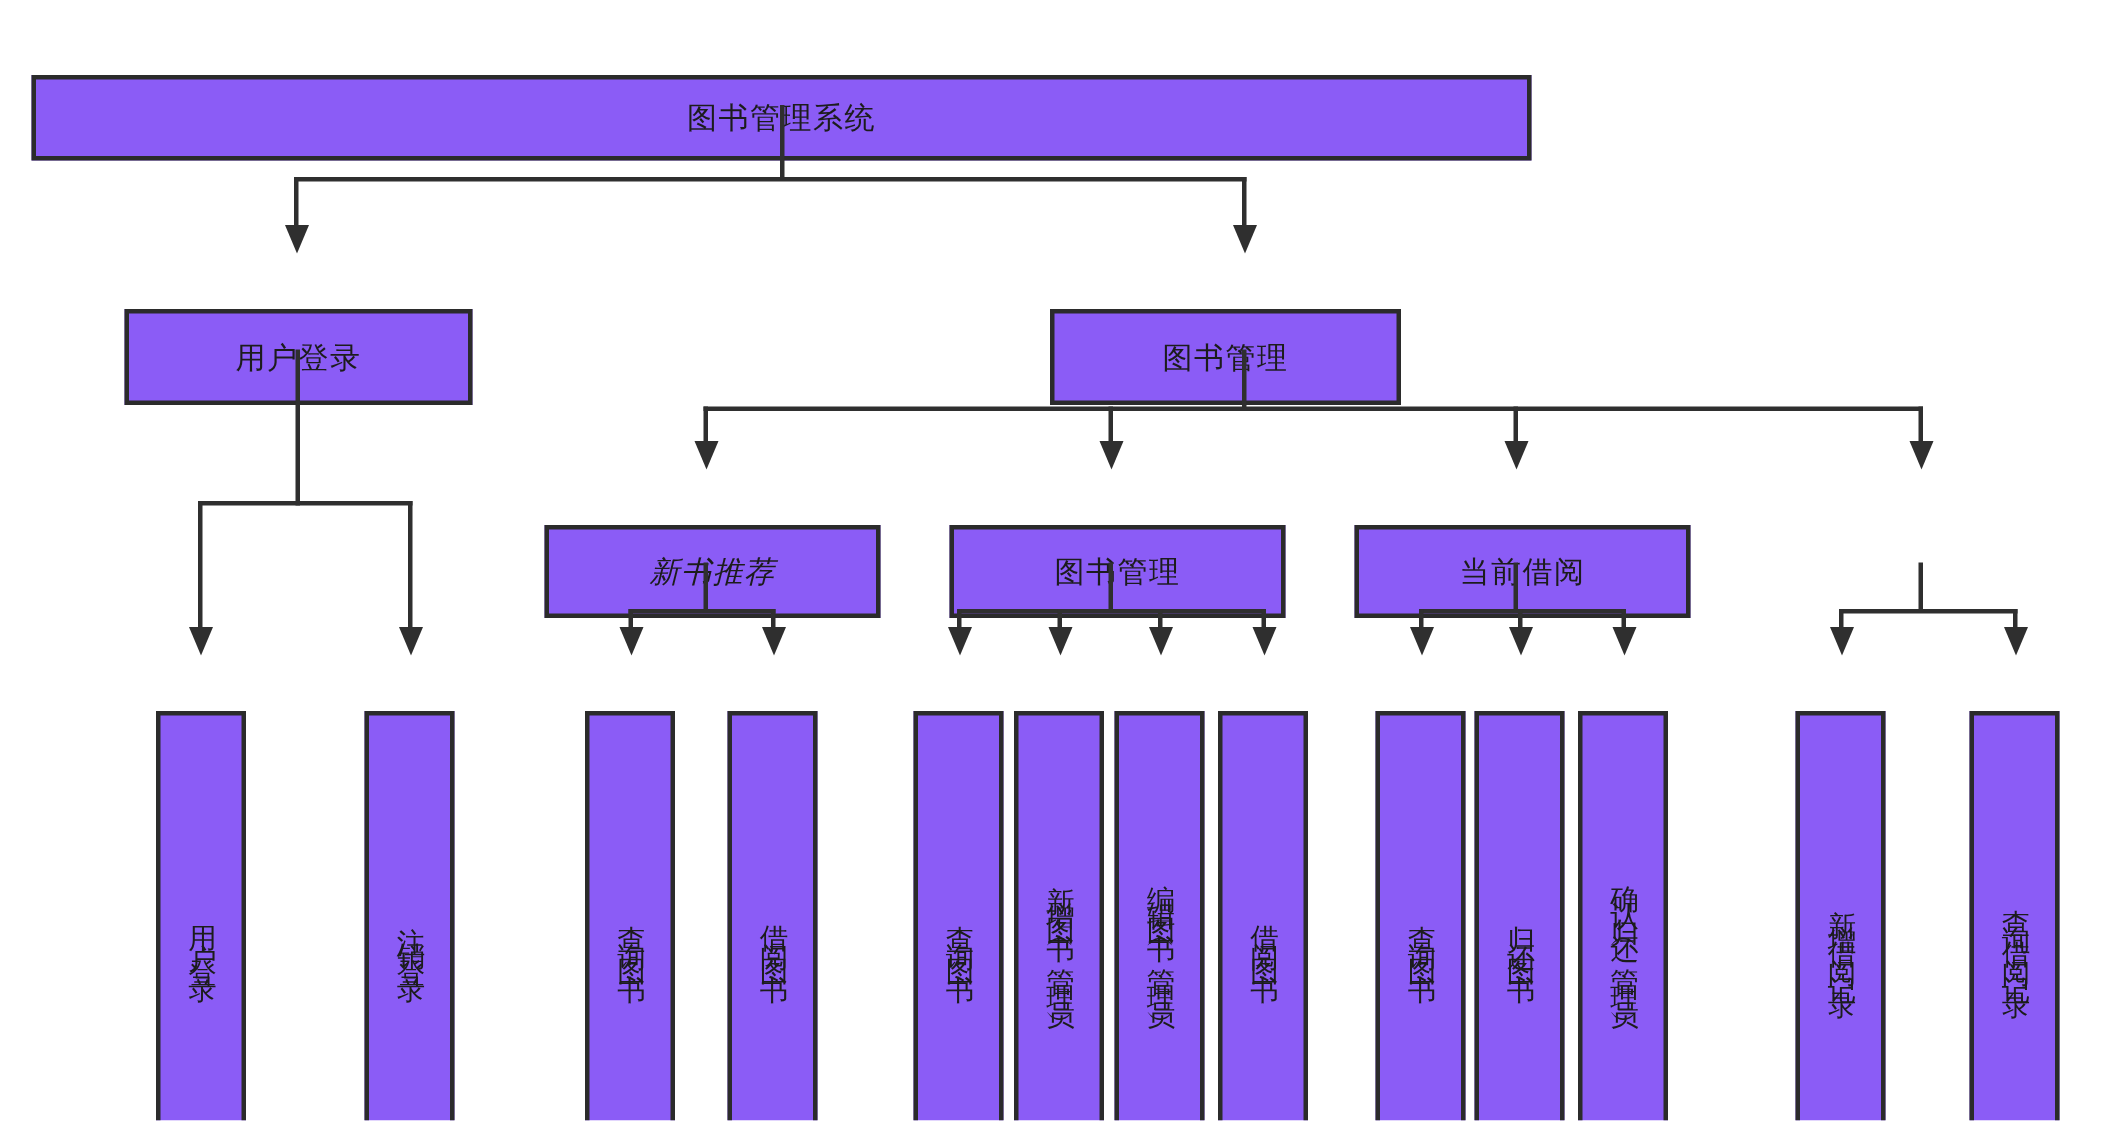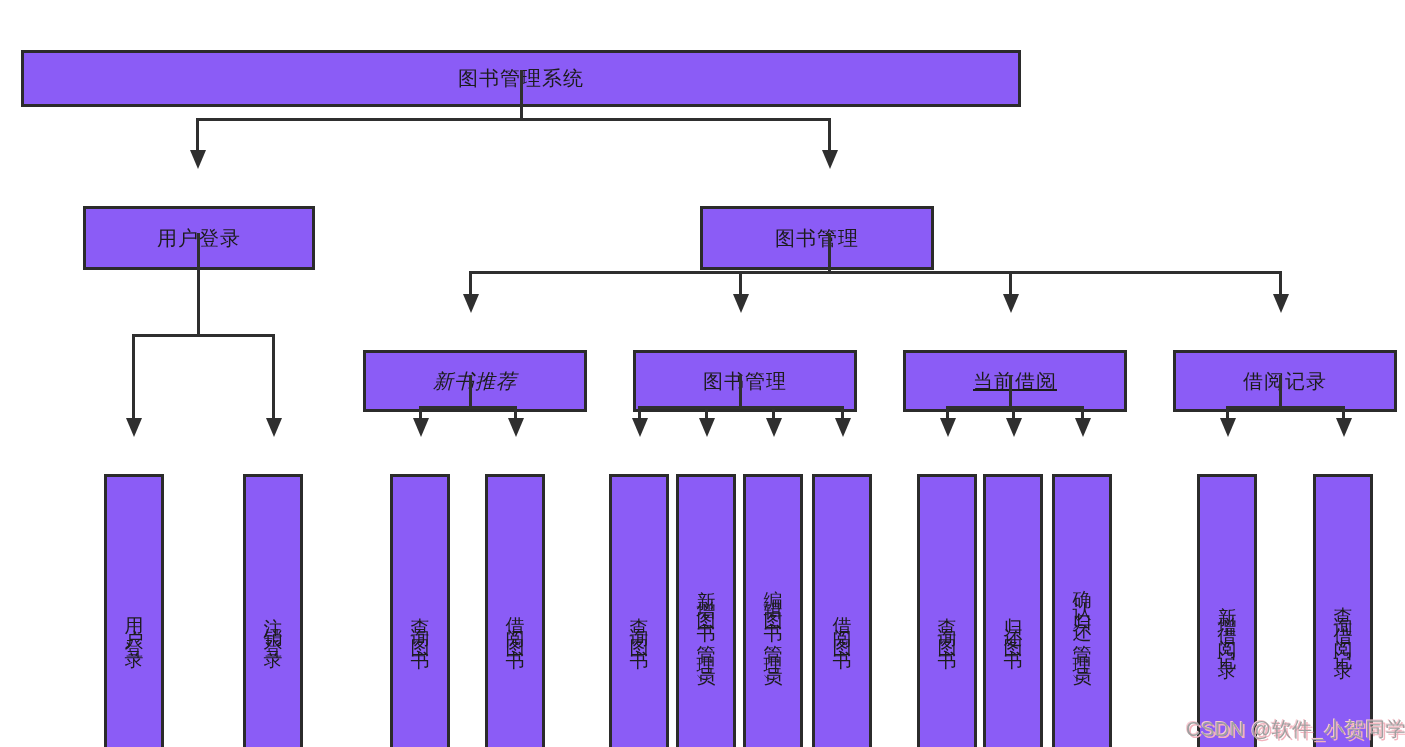--- a/index.html
+++ b/index.html
@@ -11,21 +11,21 @@
        display:flex;align-items:center;justify-content:center;color:#1c1c1c;margin-top:37px;}
   .hbox{font-size:20px;letter-spacing:1px;}
   .vbox{writing-mode:vertical-rl;text-orientation:mixed;font-size:19px;letter-spacing:11px;
         width:60px;height:300px;top:437px;}
 
   .n-root{left:21px;top:13px;width:1000px;height:57px;}
   .n-l2a{left:83px;top:169px;width:232px;height:64px;}
   .n-l2b{left:700px;top:169px;width:234px;height:64px;}
   .n-l3a{left:363px;top:313px;width:224px;height:62px;font-style:italic;}
   .n-l3b{left:633px;top:313px;width:224px;height:62px;}
-  .n-l3c{left:903px;top:313px;width:224px;height:62px;text-decoration:underline;}
+  .n-l3c{left:903px;top:313px;width:224px;height:62px;}
   .n-l3d{left:1173px;top:313px;width:224px;height:62px;}
 
   .g1a{left:104px;} .g1b{left:243px;}
   .g2a{left:390px;} .g2b{left:485px;}
   .g3a{left:609px;} .g3b{left:676px;} .g3c{left:743px;} .g3d{left:812px;}
   .g4a{left:917px;} .g4b{left:983px;} .g4c{left:1052px;}
   .g5a{left:1197px;} .g5b{left:1313px;}
 
   
   .vl{position:absolute;width:3px;background:#2f2f2f;}
@@ -44,21 +44,20 @@
 <div id="stage">
 
   <div class="box hbox n-root">图书管理系统</div>
 
   <div class="box hbox n-l2a">用户登录</div>
   <div class="box hbox n-l2b">图书管理</div>
 
   <div class="box hbox n-l3a">新书推荐</div>
   <div class="box hbox n-l3b">图书管理</div>
   <div class="box hbox n-l3c">当前借阅</div>
-  <div class="box hbox n-l3d">借阅记录</div>
 
   <div class="box vbox g1a">用户登录</div>
   <div class="box vbox g1b">注销登录</div>
 
   <div class="box vbox g2a">查询图书</div>
   <div class="box vbox g2b">借阅图书</div>
 
   <div class="box vbox g3a">查询图书</div>
   <div class="box vbox g3b">新增图书（管理员）</div>
   <div class="box vbox g3c">编辑图书（管理员）</div>
@@ -123,15 +122,14 @@
   <div class="ar" style="left:1014px;top:418px;"></div>
   <div class="ar" style="left:1083px;top:418px;"></div>
 
   <div class="vl" style="left:1279px;top:375px;height:33px;"></div>
   <div class="hl" style="left:1226px;top:406px;width:119px;"></div>
   <div class="vl" style="left:1226px;top:406px;height:14px;"></div>
   <div class="vl" style="left:1342px;top:406px;height:14px;"></div>
   <div class="ar" style="left:1228px;top:418px;"></div>
   <div class="ar" style="left:1344px;top:418px;"></div>
 
-  <div class="wm">CSDN @软件_小贺同学</div>
 
 </div>
 
 </body></html>

